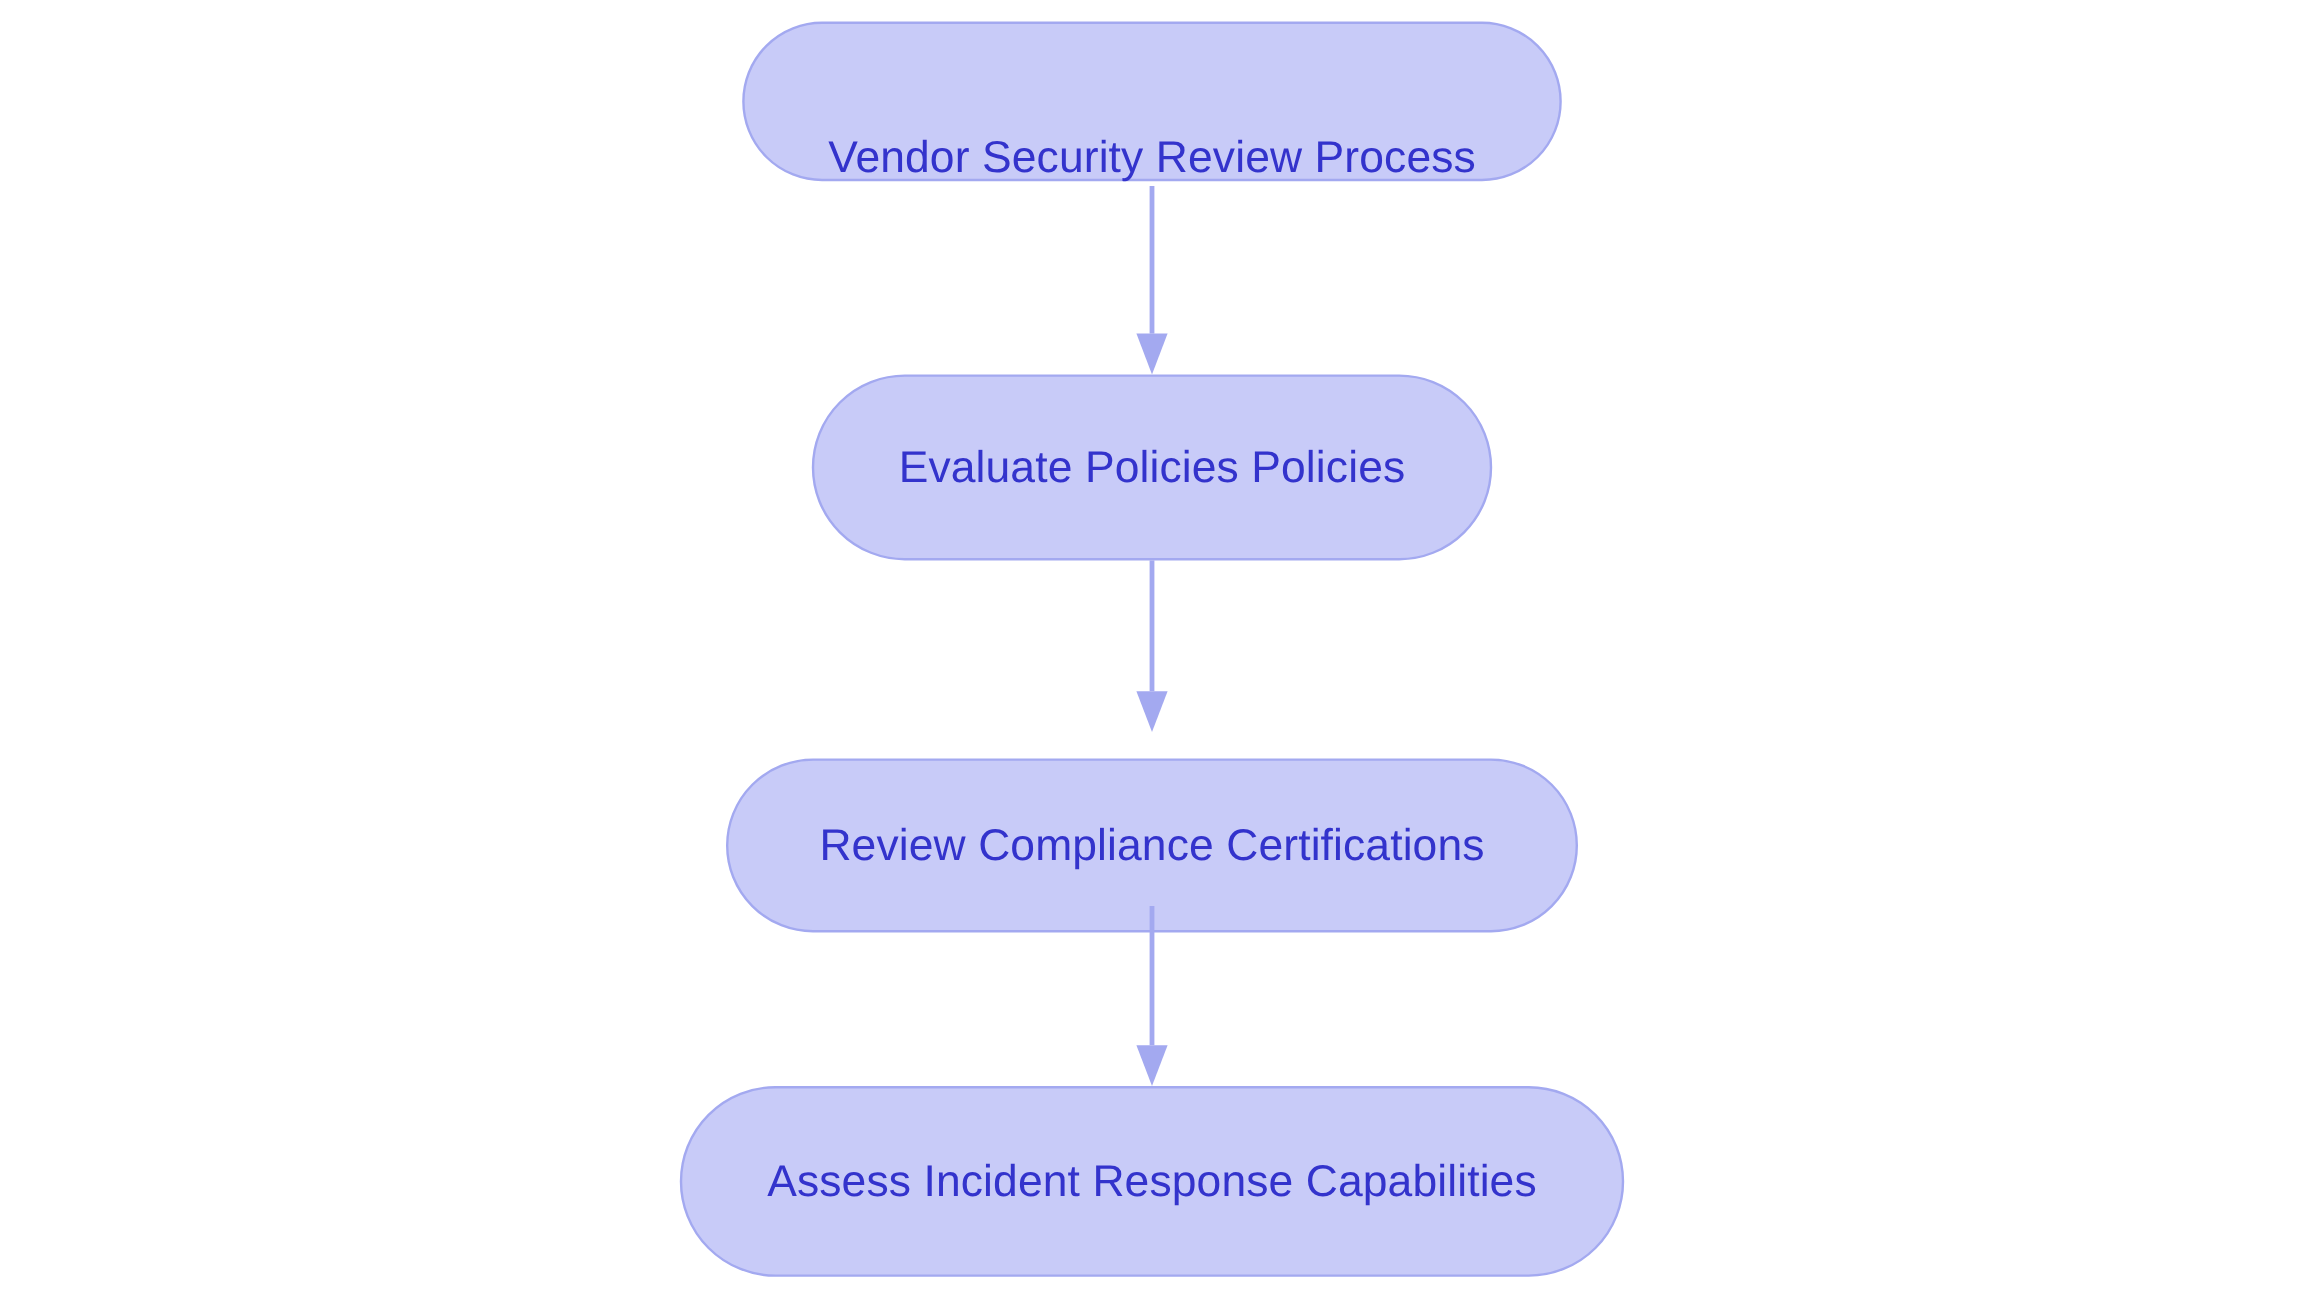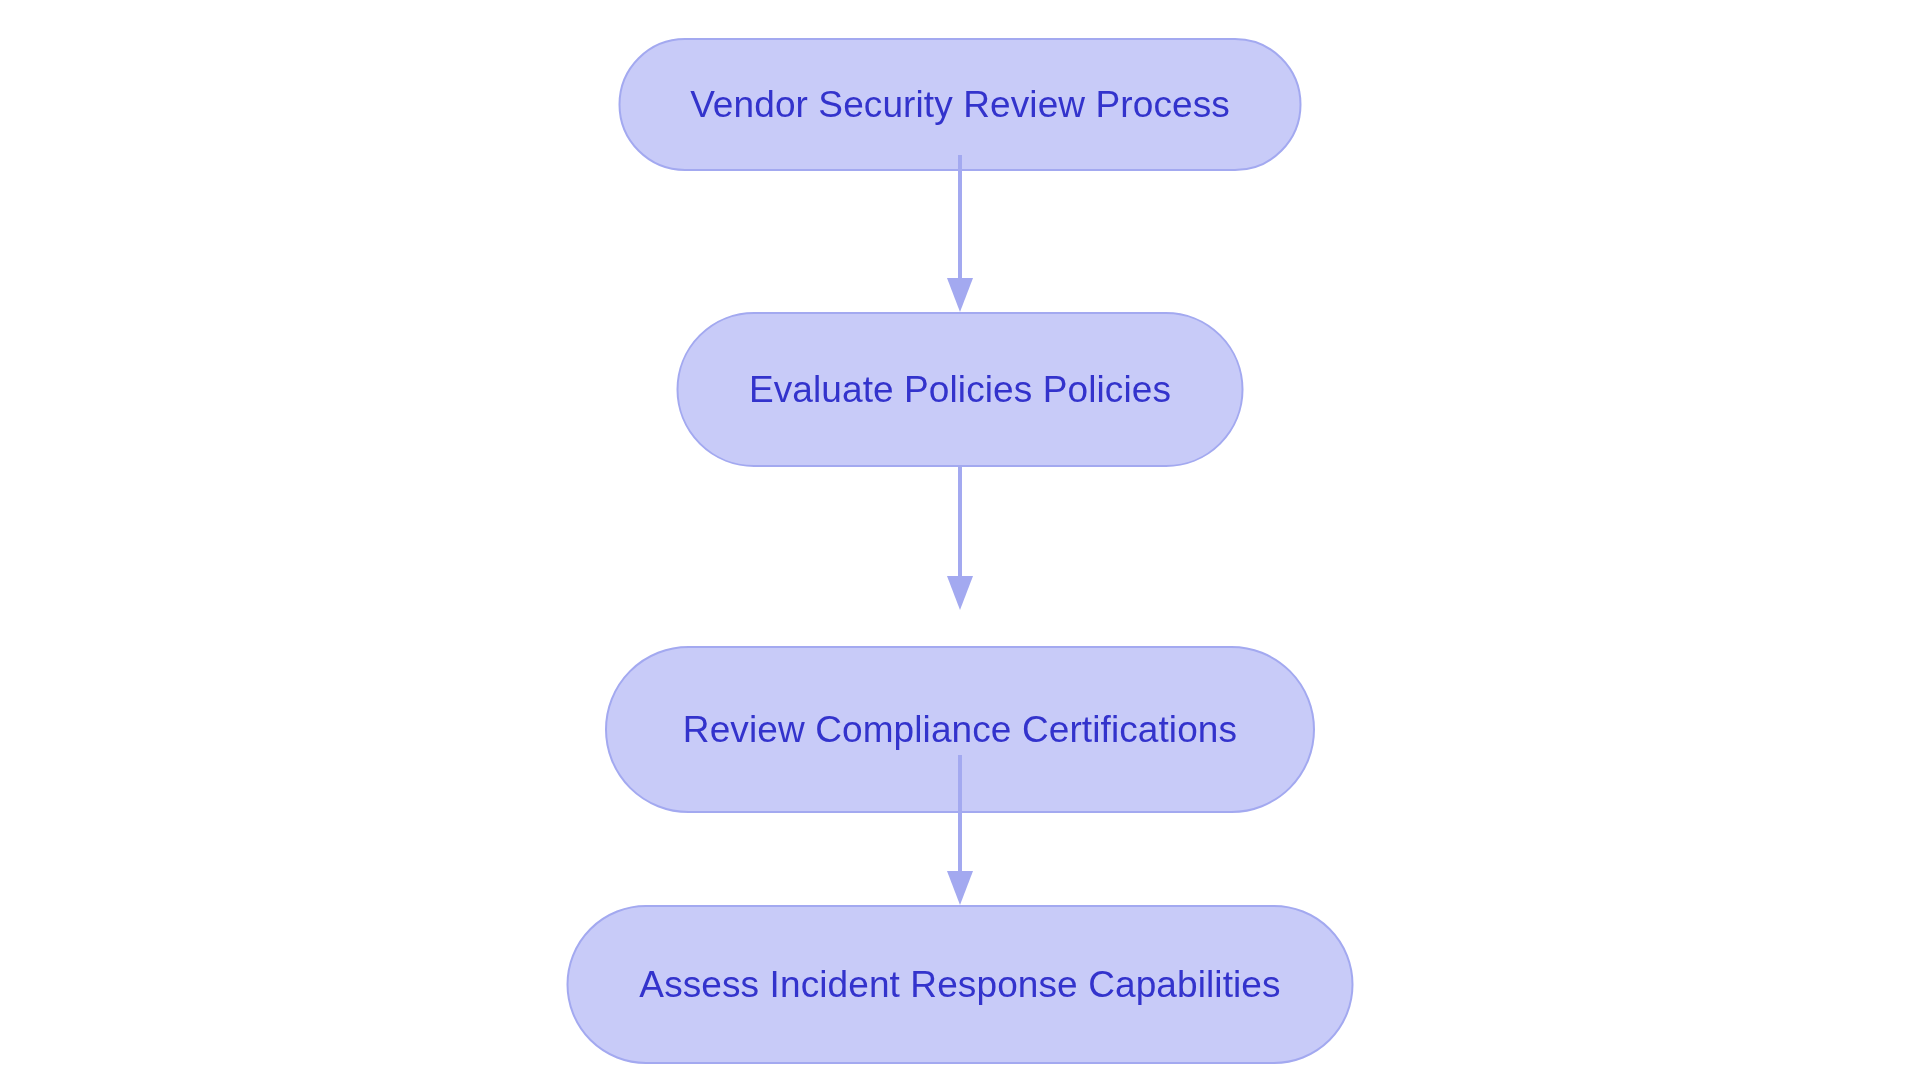--- a/index.html
+++ b/index.html
@@ -37,23 +37,23 @@
   .node-label {
     color: #3333cc;
     font-size: 37px;
     font-weight: 400;
     line-height: 1;
     white-space: nowrap;
     letter-spacing: 0.1px;
     font-family: "Liberation Sans", sans-serif;
   }
 
-  #node-0 { top: 38px;  width: 683px; height: 133px; }
+  #node-0 { top: 18px;  width: 683px; height: 133px; align-items: flex-end; }
   #node-1 { top: 312px; width: 567px; height: 155px; }
-  #node-2 { top: 646px; width: 710px; height: 167px; }
+  #node-2 { top: 632px; width: 710px; height: 145px; }
   #node-3 { top: 905px; width: 787px; height: 159px; }
 
   
   .edge {
     position: absolute;
     left: 50%;
     transform: translateX(-50%);
     width: 30px;
     display: flex;
     flex-direction: column;

